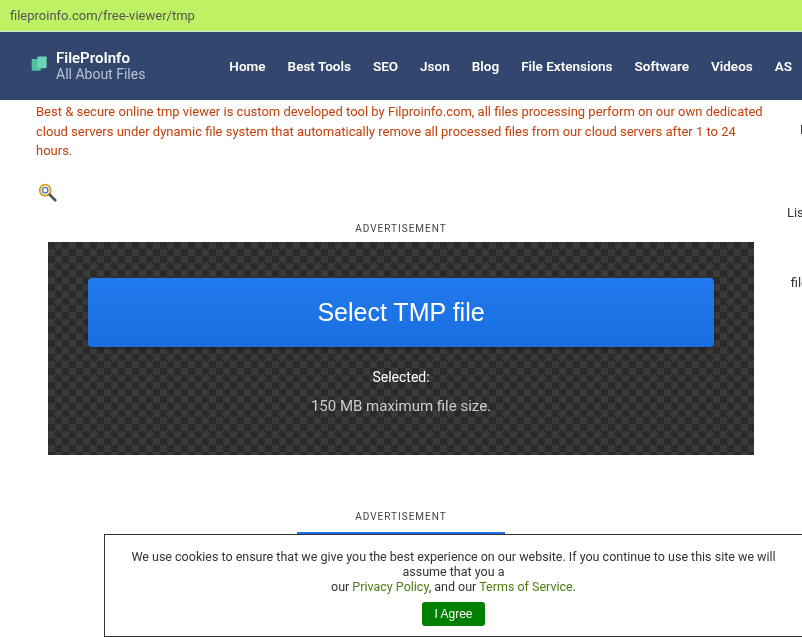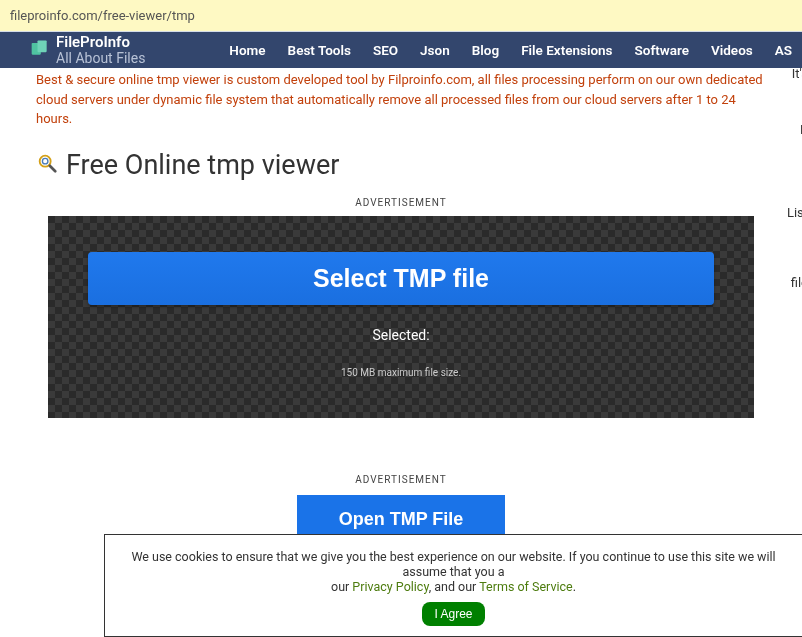--- a/index.html
+++ b/index.html
@@ -8,29 +8,29 @@
       box-sizing: border-box;
     }
     body {
       font-family: -apple-system, BlinkMacSystemFont, "Segoe UI", Roboto, "Helvetica Neue", Arial, sans-serif;
       background: #fff;
       width: 802px;
       height: 637px;
       overflow: hidden;
     }
     .url-bar {
-      background: #fef9c3;
+      background: #bef264;
       padding: 8px 10px;
       font-size: 13px;
       color: #555;
       border-bottom: 1px solid #d5dde7;
     }
     .navbar {
       background: #33466d;
-      height: 36px;
+      height: 68px;
       display: flex;
       align-items: center;
       padding: 0 10px 0 30px;
       position: relative;
       z-index: 10;
     }
     .logo {
       display: flex;
       align-items: center;
       gap: 6px;
@@ -106,37 +106,37 @@
       background-position: 0 0, 0 7px, 7px -7px, -7px 0px;
       padding: 36px 40px 40px 40px;
       text-align: center;
       margin: 0 12px;
     }
     .select-btn {
       background: #1a73e8;
       background: linear-gradient(to bottom, #2079ed, #1a6fe0);
       color: #fff;
       font-size: 25px;
-      font-weight: 700;
+      font-weight: 400;
       border: none;
       border-radius: 4px;
       width: 100%;
-      padding: 12px 0;
+      padding: 20px 0;
       cursor: pointer;
       box-shadow: 0 2px 3px rgba(0,0,0,0.3);
     }
     .selected-label {
       color: #fff;
       font-size: 14px;
       margin-top: 22px;
     }
     .maxsize {
       color: #ccc;
-      font-size: 10px;
-      margin-top: 24px;
+      font-size: 15px;
+      margin-top: 12px;
     }
     .open-btn {
       display: block;
       margin: 10px auto 0 auto;
       background: #1a73e8;
       color: #fff;
       font-size: 18px;
       font-weight: 700;
       border: none;
       padding: 14px 42px;
@@ -158,21 +158,21 @@
     .cookie-bar .link {
       color: #4d7c0f;
       cursor: pointer;
     }
     .agree-btn {
       background: #008000;
       color: #fff;
       border: none;
       padding: 5px 12px;
       font-size: 12px;
-      border-radius: 8px;
+      border-radius: 3px;
       margin-top: 8px;
       cursor: pointer;
     }
     .side-texts {
       position: absolute;
       right: -6px;
       top: 0;
       font-size: 13px;
       color: #333;
     }
@@ -217,21 +217,20 @@
   <p class="description">Best &amp; secure online tmp viewer is custom developed tool by Filproinfo.com, all files processing perform on our own dedicated cloud servers under dynamic file system that automatically remove all processed files from our cloud servers after 1 to 24 hours.</p>
 
   <div class="page-title-row">
     <span class="mag-icon">
       <svg viewBox="0 0 24 24">
         <circle cx="10" cy="10" r="6" fill="none" stroke="#d4a017" stroke-width="2"></circle>
         <circle cx="10" cy="10" r="3" fill="none" stroke="#4a7cb8" stroke-width="1.5"></circle>
         <line x1="15" y1="15" x2="21" y2="21" stroke="#555" stroke-width="3" stroke-linecap="round"></line>
       </svg>
     </span>
-    <h1 class="page-title">Free Online tmp viewer</h1>
   </div>
 
   <div class="ad-label">ADVERTISEMENT</div>
 
   <div class="dropzone">
     <button class="select-btn">Select TMP file</button>
     <div class="selected-label">Selected:</div>
     <div class="maxsize">150 MB maximum file size.</div>
   </div>
 

